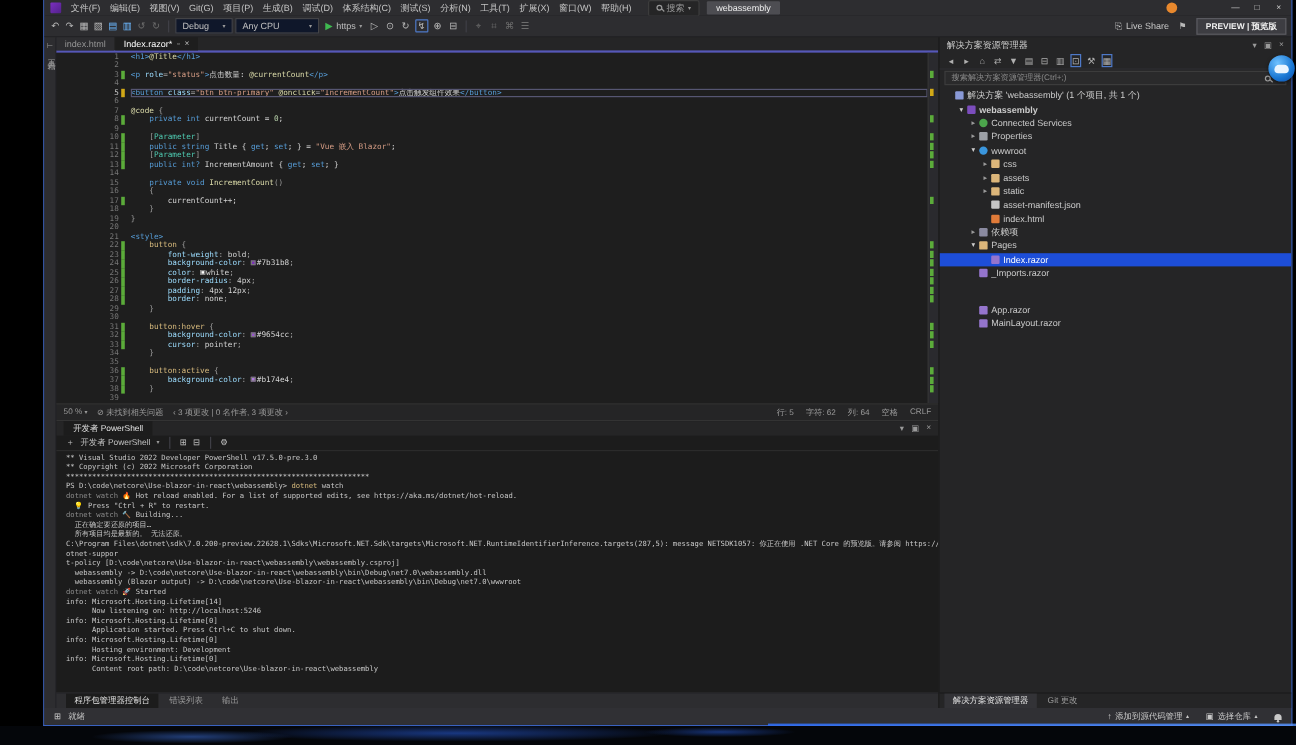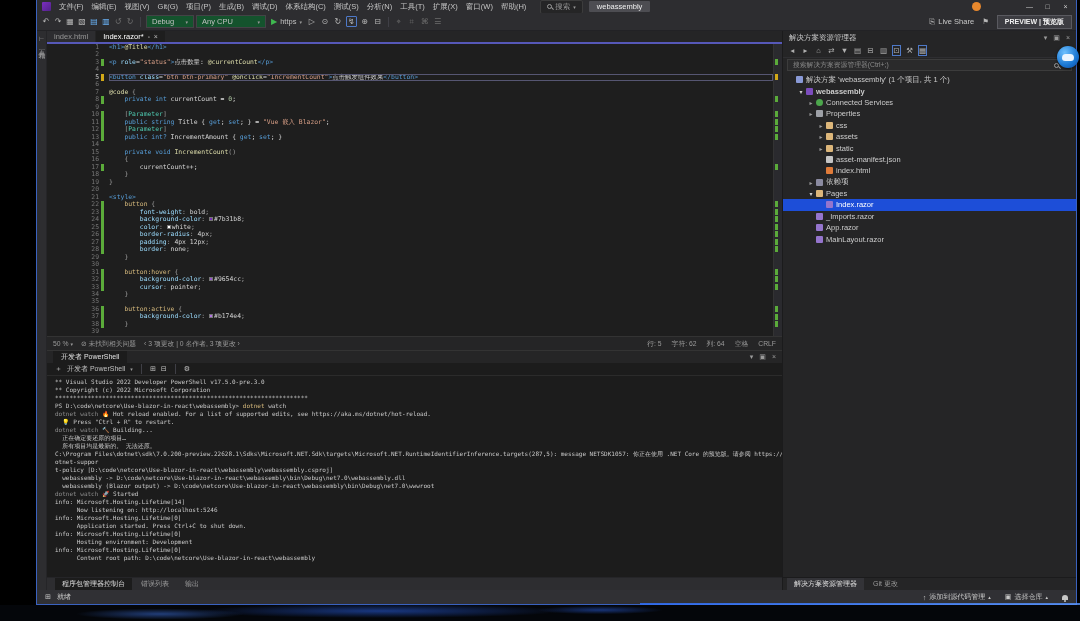--- a/index.html
+++ b/index.html
@@ -24,21 +24,21 @@
   .win-btn{width:17px;height:12px;display:flex;align-items:center;justify-content:center;color:#cccccc;font-size:7px;}
 
   
   .toolbar{height:18px;background:#2d2d30;border-bottom:1px solid #222225;display:flex;align-items:center;font-size:7.5px;color:#c0c0c0;flex:none;padding:0 4px;gap:2px;}
   .tbi{min-width:10px;text-align:center;font-size:8px;color:#b8b8b8;padding:0 1px;}
   .tbi.dim{color:#6d6d6d;}
   .tbi.blue{color:#6cb8ff;}
   .tbi.boxed{border:1px solid #4e79c8;border-radius:1px;}
   .tb-sep{width:1px;height:10px;background:#3f3f46;margin:0 3px;}
   .tb-caret{font-size:5px;color:#9a9a9a;}
-  .combo{display:flex;align-items:center;gap:4px;background:#14532d;border:1px solid #434346;padding:1px 5px;min-width:48px;height:13px;}
+  .combo{display:flex;align-items:center;gap:4px;background:#0f172a;border:1px solid #434346;padding:1px 5px;min-width:48px;height:13px;}
   .combo .tb-caret{margin-left:auto;}
   .run-btn{display:flex;align-items:center;gap:3px;padding:0 3px;}
   .run-play{color:#3fb950;font-size:8px;}
   .toolbar-right{margin-left:auto;display:flex;align-items:center;gap:8px;}
   .liveshare{display:flex;align-items:center;gap:3px;color:#c8c8c8;}
   .preview-badge{background:#3d3d42;border:1px solid #5a5a60;color:#f0f0f0;padding:1px 7px;font-weight:bold;font-size:7px;}
 
   
   .main{flex:1;display:flex;min-height:0;}
   .left-strip{width:10px;background:#2d2d30;border-right:1px solid #252528;flex:none;display:flex;flex-direction:column;align-items:center;padding-top:4px;}
@@ -354,20 +354,25 @@
             <div class="trow" style="padding-left: 24px;">
               <span class="arrow">▸</span>
               <span class="ic ic-services"></span>
               <span>Connected Services</span>
             </div>
             <div class="trow" style="padding-left: 24px;">
               <span class="arrow">▸</span>
               <span class="ic ic-properties"></span>
               <span>Properties</span>
             </div>
+            <div class="trow" style="padding-left: 24px;">
+              <span class="arrow open">▾</span>
+              <span class="ic ic-globe"></span>
+              <span>wwwroot</span>
+            </div>
             <div class="trow" style="padding-left: 34px;">
               <span class="arrow">▸</span>
               <span class="ic ic-folder"></span>
               <span>css</span>
             </div>
             <div class="trow" style="padding-left: 34px;">
               <span class="arrow">▸</span>
               <span class="ic ic-folder"></span>
               <span>assets</span>
             </div>
@@ -399,21 +404,21 @@
             <div class="trow selected" style="padding-left: 34px;">
               <span class="arrow"></span>
               <span class="ic ic-razor"></span>
               <span>Index.razor</span>
             </div>
             <div class="trow" style="padding-left: 24px;">
               <span class="arrow"></span>
               <span class="ic ic-razor"></span>
               <span>_Imports.razor</span>
             </div>
-            <div class="trow" style="padding-left: 24px;">
+            <div class="trow" style="padding-left: 24px; margin-top: 19px;">
               <span class="arrow"></span>
               <span class="ic ic-razor"></span>
               <span>App.razor</span>
             </div>
             <div class="trow" style="padding-left: 24px;">
               <span class="arrow"></span>
               <span class="ic ic-razor"></span>
               <span>MainLayout.razor</span>
             </div>
           </div>

